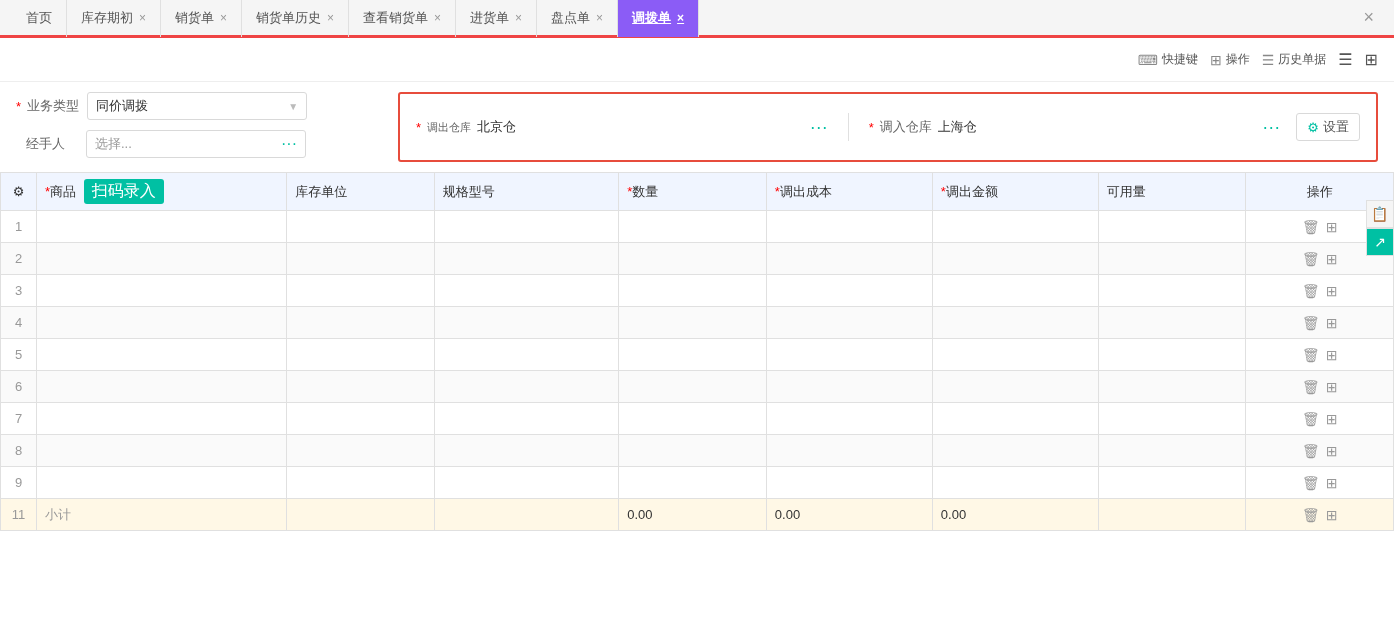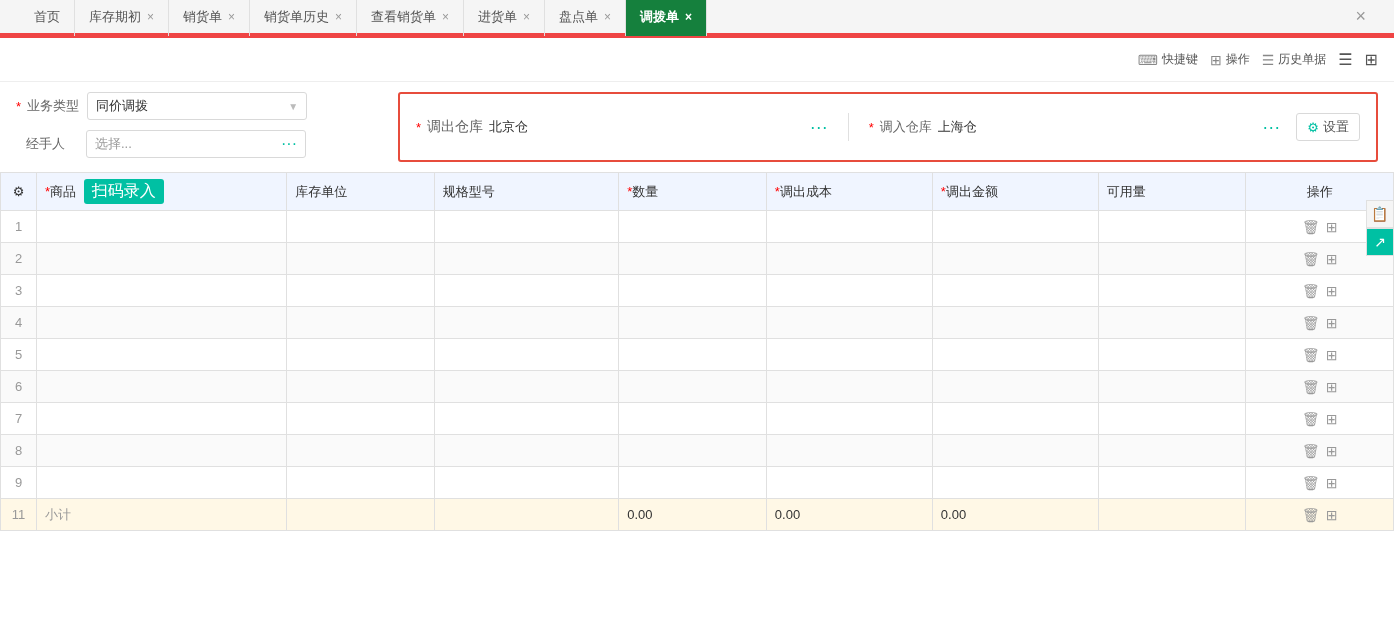--- a/index.html
+++ b/index.html
@@ -1,30 +1,30 @@
 <!DOCTYPE html>
 <html><head>
   <meta charset="utf-8">
   <style>
     * { box-sizing: border-box; margin: 0; padding: 0; }
     body { font-family: 'Microsoft YaHei', Arial, sans-serif; font-size: 13px; color: #333; background: #fff; overflow: hidden; }
 
     
     .tab-bar {
-      display: flex; align-items: center; border-bottom: 5px solid #ef4444;
-      background: #f5f5f5; padding: 0 20px; height: 38px;
+      display: flex; align-items: center; border-bottom: 3px solid #ef4444;
+      background: #f5f5f5; padding: 0 12px; height: 38px;
     }
     .tab-item {
       display: flex; align-items: center; padding: 0 14px; height: 38px;
       cursor: pointer; font-size: 13px; color: #555; white-space: nowrap;
       border-right: 1px solid #e0e0e0; position: relative;
     }
     .tab-item:first-child { border-left: none; }
     .tab-item.active {
-      background: #15803d; color: #fff; font-weight: bold;
+      background: #8b5cf6; color: #fff; font-weight: bold; text-decoration: underline;
     }
     .tab-item .tab-close {
       margin-left: 6px; font-size: 12px; color: #999; cursor: pointer;
     }
     .tab-item.active .tab-close { color: #fff; }
     .tab-bar-close {
       margin-left: auto; font-size: 18px; color: #999; cursor: pointer; padding: 0 8px;
     }
 
     
@@ -155,21 +155,21 @@
         <span>选择...</span>
         <span style="margin-left:auto;color:#00c0a3;font-size:16px;">···</span>
       </div>
     </div>
   </div>
 
   <div style="border:2px solid #e74c3c;border-radius:3px;padding:10px 16px;flex:1;display:flex;align-items:center;gap:0;min-height:70px;">
 
     <div style="display:flex;align-items:center;gap:6px;flex:1;">
       <span style="color:red;">*</span>
-      <span style="color:#666;font-size:14px;">调出仓库</span>
+      <span style="color:#666;font-size:11px;">调出仓库</span>
       <span style="color:#333;font-size:13px;min-width:60px;">北京仓</span>
       <span style="color:#00c0a3;cursor:pointer;font-size:18px;margin-left:auto;">···</span>
     </div>
     <div style="width:1px;background:#e0e0e0;height:28px;margin:0 20px;"></div>
 
     <div style="display:flex;align-items:center;gap:6px;flex:1;">
       <span style="color:red;">*</span>
       <span style="color:#666;font-size:13px;">调入仓库</span>
       <span style="color:#333;font-size:13px;min-width:60px;">上海仓</span>
       <span style="color:#00c0a3;cursor:pointer;font-size:18px;margin-left:auto;">···</span>

